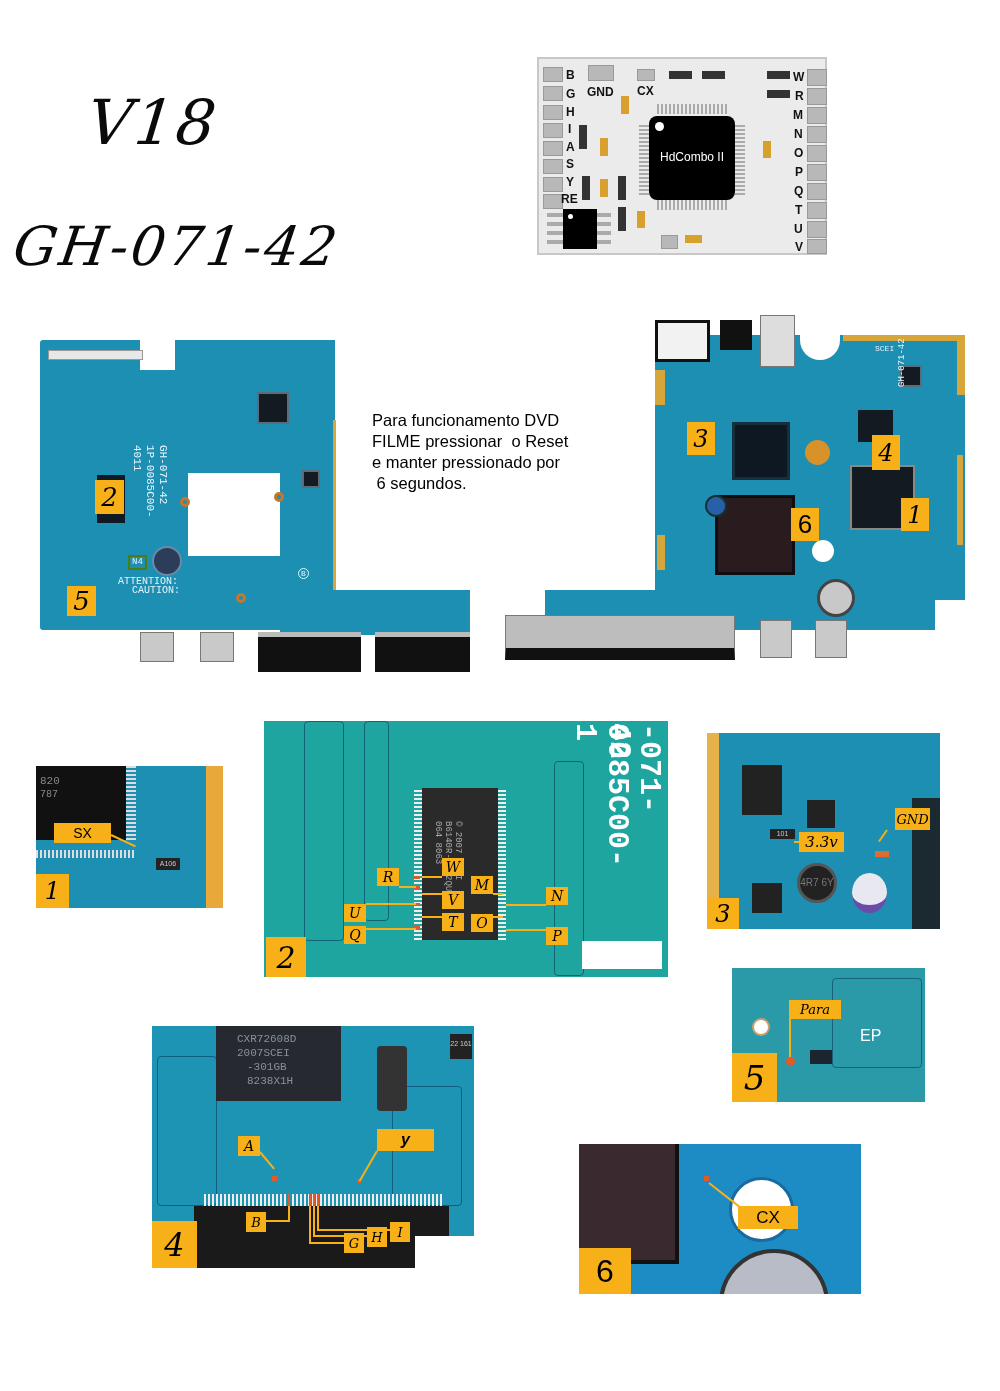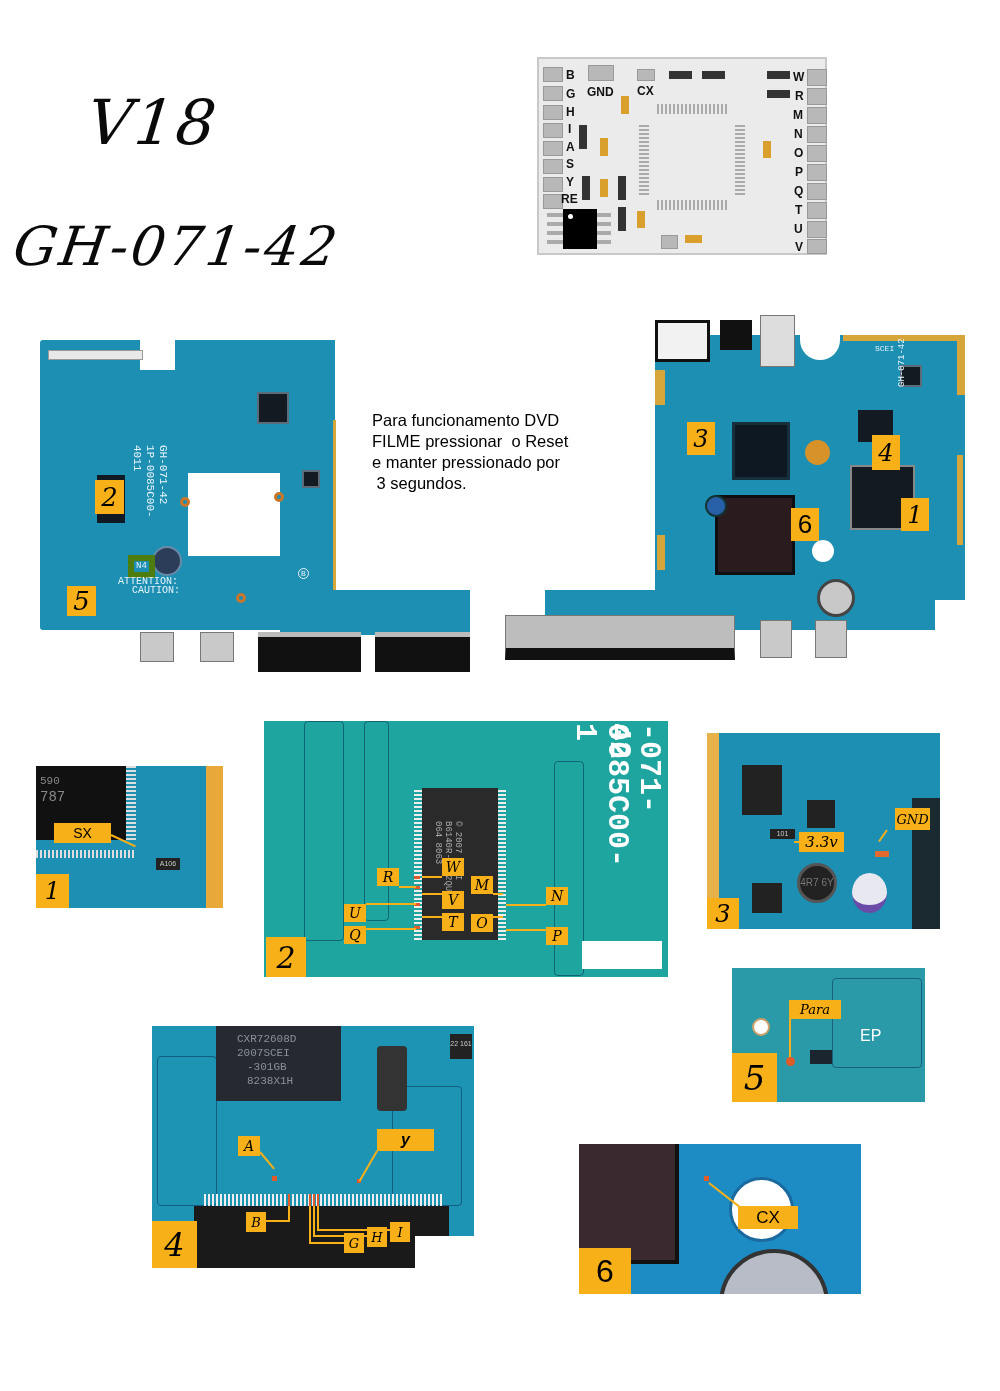--- a/index.html
+++ b/index.html
@@ -105,20 +105,24 @@
   <span class="pad-label" style="left:256px;top:106px">P</span>
   <span class="pad-label" style="left:255px;top:125px">Q</span>
   <span class="pad-label" style="left:256px;top:144px">T</span>
   <span class="pad-label" style="left:255px;top:163px">U</span>
   <span class="pad-label" style="left:256px;top:181px">V</span>
 
   <div class="pins-h" style="left:118px;top:45px;width:70px"></div>
   <div class="pins-h" style="left:118px;top:141px;width:70px"></div>
   <div class="pins-v" style="left:100px;top:64px;height:72px"></div>
   <div class="pins-v" style="left:196px;top:64px;height:72px"></div>
+  <div id="qfp" class="abs">
+    <div class="dot"></div>
+    <div id="qfp-label">HdCombo II</div>
+  </div>
 
   <div class="smd-gold" style="left:82px;top:37px;width:8px;height:18px"></div>
   <div class="smd-gold" style="left:61px;top:79px;width:8px;height:18px"></div>
   <div class="smd-gold" style="left:61px;top:120px;width:8px;height:18px"></div>
   <div class="smd-gold" style="left:224px;top:82px;width:8px;height:17px"></div>
   <div class="smd-gold" style="left:98px;top:152px;width:8px;height:17px"></div>
   <div class="smd-gold" style="left:146px;top:176px;width:17px;height:8px"></div>
   <div class="smd-dark" style="left:40px;top:66px;width:8px;height:24px"></div>
   <div class="smd-dark" style="left:43px;top:117px;width:8px;height:24px"></div>
   <div class="smd-dark" style="left:79px;top:117px;width:8px;height:24px"></div>
@@ -145,40 +149,40 @@
   <div class="abs pcb" style="left:240px;top:250px;width:190px;height:45px"></div>
   <div class="abs" style="left:8px;top:10px;width:95px;height:10px;background:#e8e8e8;border:1px solid #999"></div>
   <div class="chip" style="left:217px;top:52px;width:32px;height:32px"></div>
   <div class="chip" style="left:262px;top:130px;width:18px;height:18px"></div>
   <div class="chip" style="left:57px;top:135px;width:28px;height:48px;border:none;background:#0f1a24"></div>
   <div class="white-box" style="left:148px;top:133px;width:92px;height:83px"></div>
   <div class="abs" style="left:112px;top:206px;width:30px;height:30px;border-radius:50%;background:#2b3d58;border:2px solid #6a8aa8"></div>
   <div class="silk" style="left:128px;top:105px;transform:rotate(90deg);transform-origin:left top;font-size:11px">GH-071-42</div>
   <div class="silk" style="left:115px;top:105px;transform:rotate(90deg);transform-origin:left top;font-size:11px">1P-0085C00-</div>
   <div class="silk" style="left:102px;top:105px;transform:rotate(90deg);transform-origin:left top;font-size:11px">4011</div>
-  <div class="silk" style="left:88px;top:215px;border:6px solid #4d7c0f;padding:1px 2px">N4</div>
+  <div class="silk" style="left:88px;top:215px;border:2px solid #4d7c0f;padding:1px 2px">N4</div>
   <div class="silk" style="left:78px;top:237px;font-size:10px">ATTENTION:</div>
   <div class="silk" style="left:92px;top:246px;font-size:10px">CAUTION:</div>
   <div class="silk" style="left:258px;top:228px;border:1px solid #e8f4fb;border-radius:50%;width:11px;height:11px;text-align:center;font-size:8px;line-height:10px">B</div>
   <div class="via-gold" style="left:140px;top:157px;width:10px;height:10px"></div>
   <div class="via-gold" style="left:234px;top:152px;width:10px;height:10px"></div>
   <div class="via-gold" style="left:196px;top:253px;width:10px;height:10px"></div>
   <div class="gold-edge" style="left:293px;top:80px;width:3px;height:170px"></div>
   <div class="tag" style="left:55px;top:140px;width:29px;height:34px;font-size:26px">2</div>
   <div class="tag" style="left:27px;top:246px;width:29px;height:30px;font-size:26px">5</div>
   <div class="port" style="left:100px;top:292px;width:34px;height:30px"></div>
   <div class="port" style="left:160px;top:292px;width:34px;height:30px"></div>
   <div class="conn-dark" style="left:218px;top:292px;width:103px;height:40px;border-top:5px solid #bbb"></div>
   <div class="conn-dark" style="left:335px;top:292px;width:95px;height:40px;border-top:5px solid #bbb"></div>
 </div>
 
 <div id="dvd-note" class="abs">Para funcionamento DVD
 FILME pressionar  o Reset
 e manter pressionado por
- 3 segundos.</div>
+ 6 segundos.</div>
 
 <div id="board-right" class="abs">
   <div class="abs pcb" style="left:150px;top:20px;width:310px;height:265px"></div>
   <div class="abs" style="left:295px;top:20px;width:40px;height:25px;background:#fff;border-radius:0 0 20px 20px"></div>
   <div class="abs pcb" style="left:40px;top:275px;width:390px;height:40px"></div>
   <div class="gold-edge" style="left:150px;top:55px;width:10px;height:35px"></div>
   <div class="gold-edge" style="left:152px;top:220px;width:8px;height:35px"></div>
   <div class="gold-edge" style="left:338px;top:20px;width:120px;height:6px"></div>
   <div class="gold-edge" style="left:452px;top:20px;width:8px;height:60px"></div>
   <div class="gold-edge" style="left:452px;top:140px;width:6px;height:90px"></div>
@@ -200,22 +204,22 @@
   <div class="tag" style="left:367px;top:120px;width:28px;height:35px;font-size:24px">4</div>
   <div class="tag" style="left:396px;top:183px;width:28px;height:33px;font-size:24px">1</div>
   <div class="tag tag-sans" style="left:286px;top:193px;width:28px;height:33px;font-size:26px">6</div>
   <div class="port" style="left:0;top:300px;width:230px;height:45px;background:#bdbdbd;border-bottom:12px solid #111"></div>
   <div class="port" style="left:255px;top:305px;width:32px;height:38px"></div>
   <div class="port" style="left:310px;top:305px;width:32px;height:38px"></div>
 </div>
 
 <div class="detail" style="left:36px;top:766px;width:187px;height:142px;background:#1d8fb3">
   <div class="abs" style="left:0;top:0;width:90px;height:74px;background:#111"></div>
-  <div class="silk" style="left:4px;top:10px;font-size:11px;color:#888">590</div>
-  <div class="silk" style="left:4px;top:24px;font-size:14px;color:#888">787</div>
+  <div class="silk" style="left:4px;top:10px;font-size:11px;color:#888">820</div>
+  <div class="silk" style="left:4px;top:24px;font-size:10px;color:#888">787</div>
   <div class="abs" style="left:90px;top:0;width:10px;height:74px;background:repeating-linear-gradient(0deg,#ddd 0 2px,transparent 2px 4px)"></div>
   <div class="abs" style="left:0;top:84px;width:100px;height:8px;background:repeating-linear-gradient(90deg,#ddd 0 2px,transparent 2px 4px)"></div>
   <div class="abs" style="left:170px;top:0;width:17px;height:142px;background:#e8a83a"></div>
   <div class="abs" style="left:120px;top:92px;width:24px;height:12px;background:#222;color:#ccc;font-size:7px;text-align:center;line-height:12px">A106</div>
   <div class="tag tag-sans" style="left:18px;top:57px;width:57px;height:20px;font-size:14px">SX</div>
   <div class="arrow-line" style="left:75px;top:68px;width:27px;height:2px;transform:rotate(25deg);transform-origin:left"></div>
   <div class="tag" style="left:0;top:108px;width:33px;height:34px;font-size:24px">1</div>
 </div>
 
 <div class="detail" style="left:264px;top:721px;width:404px;height:256px;background:#1ea5a0">

